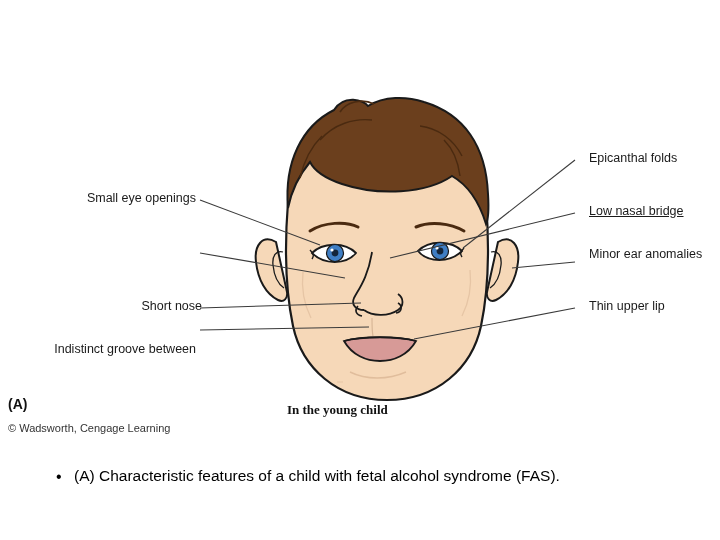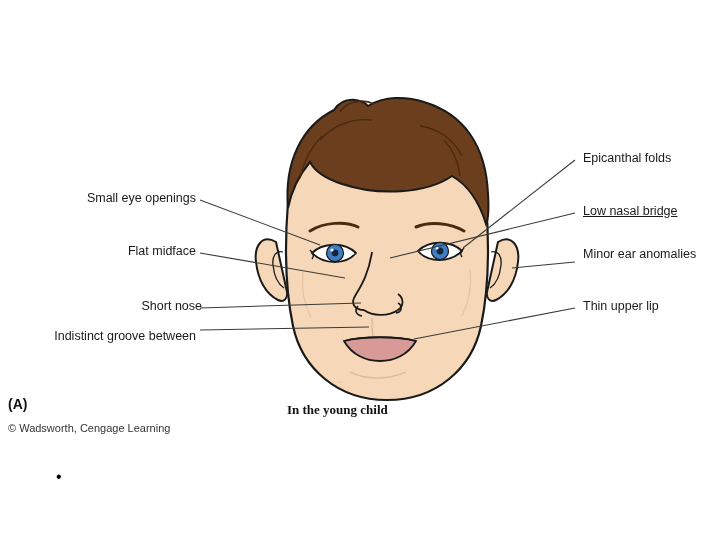--- a/index.html
+++ b/index.html
@@ -31,20 +31,21 @@
     font-size: 12.5px;
     color: #1a1a1a;
     white-space: nowrap;
     line-height: 1.25;
   }
   .label.right-al {
     text-align: right;
   }
   .label.left-al {
     text-align: center;
+    margin-left: 6px;
   }
   .panel-letter {
     position: absolute;
     left: 8px;
     top: 396px;
     font-family: "Liberation Sans", sans-serif;
     font-size: 14px;
     font-weight: bold;
     color: #111111;
   }
@@ -164,27 +165,24 @@
 
       <line x1="575" y1="160" x2="463" y2="248" stroke="#3a3a3a" stroke-width="1.1"></line>
       <line x1="575" y1="213" x2="390" y2="258" stroke="#3a3a3a" stroke-width="1.1"></line>
       <line x1="575" y1="262" x2="512" y2="268" stroke="#3a3a3a" stroke-width="1.1"></line>
       <line x1="575" y1="308" x2="414" y2="339" stroke="#3a3a3a" stroke-width="1.1"></line>
     </svg>
 
     <div class="label right-al" style="left:60px; top:191px; width:136px;">
       <span>Small eye openings</span>
     </div>
-    <div class="label right-al" style="left:60px; top:244px; width:136px;">
-      <span>Flat midface</span>
-    </div>
     <div class="label right-al" style="left:66px; top:299px; width:136px;">
       <span>Short nose</span>
     </div>
-    <div class="label right-al" style="left:20px; top:329px; width:176px;">
+    <div class="label right-al" style="left:20px; top:342px; width:176px;">
       <div>Indistinct groove between</div>
     </div>
 
     <div class="label left-al" style="left:583px; top:151px;">
       <span>Epicanthal folds</span>
     </div>
     <div class="label left-al" style="left:583px; top:204px;text-decoration:underline;">
       <span>Low nasal bridge</span>
     </div>
     <div class="label left-al" style="left:583px; top:247px;">
@@ -194,15 +192,16 @@
       <span>Thin upper lip</span>
     </div>
 
     <div class="panel-letter">(A)</div>
     <div class="fig-title">In the young child</div>
     <div class="caption-credit">© Wadsworth, Cengage Learning</div>
   </div>
 
   <div class="bullet-block">
     <div class="bullet-dot">•</div>
+    <div class="bullet-text">(A) Characteristic features of a child with fetal alcohol syndrome (FAS).</div>
   </div>
 
 </div>
 
 </body></html>

